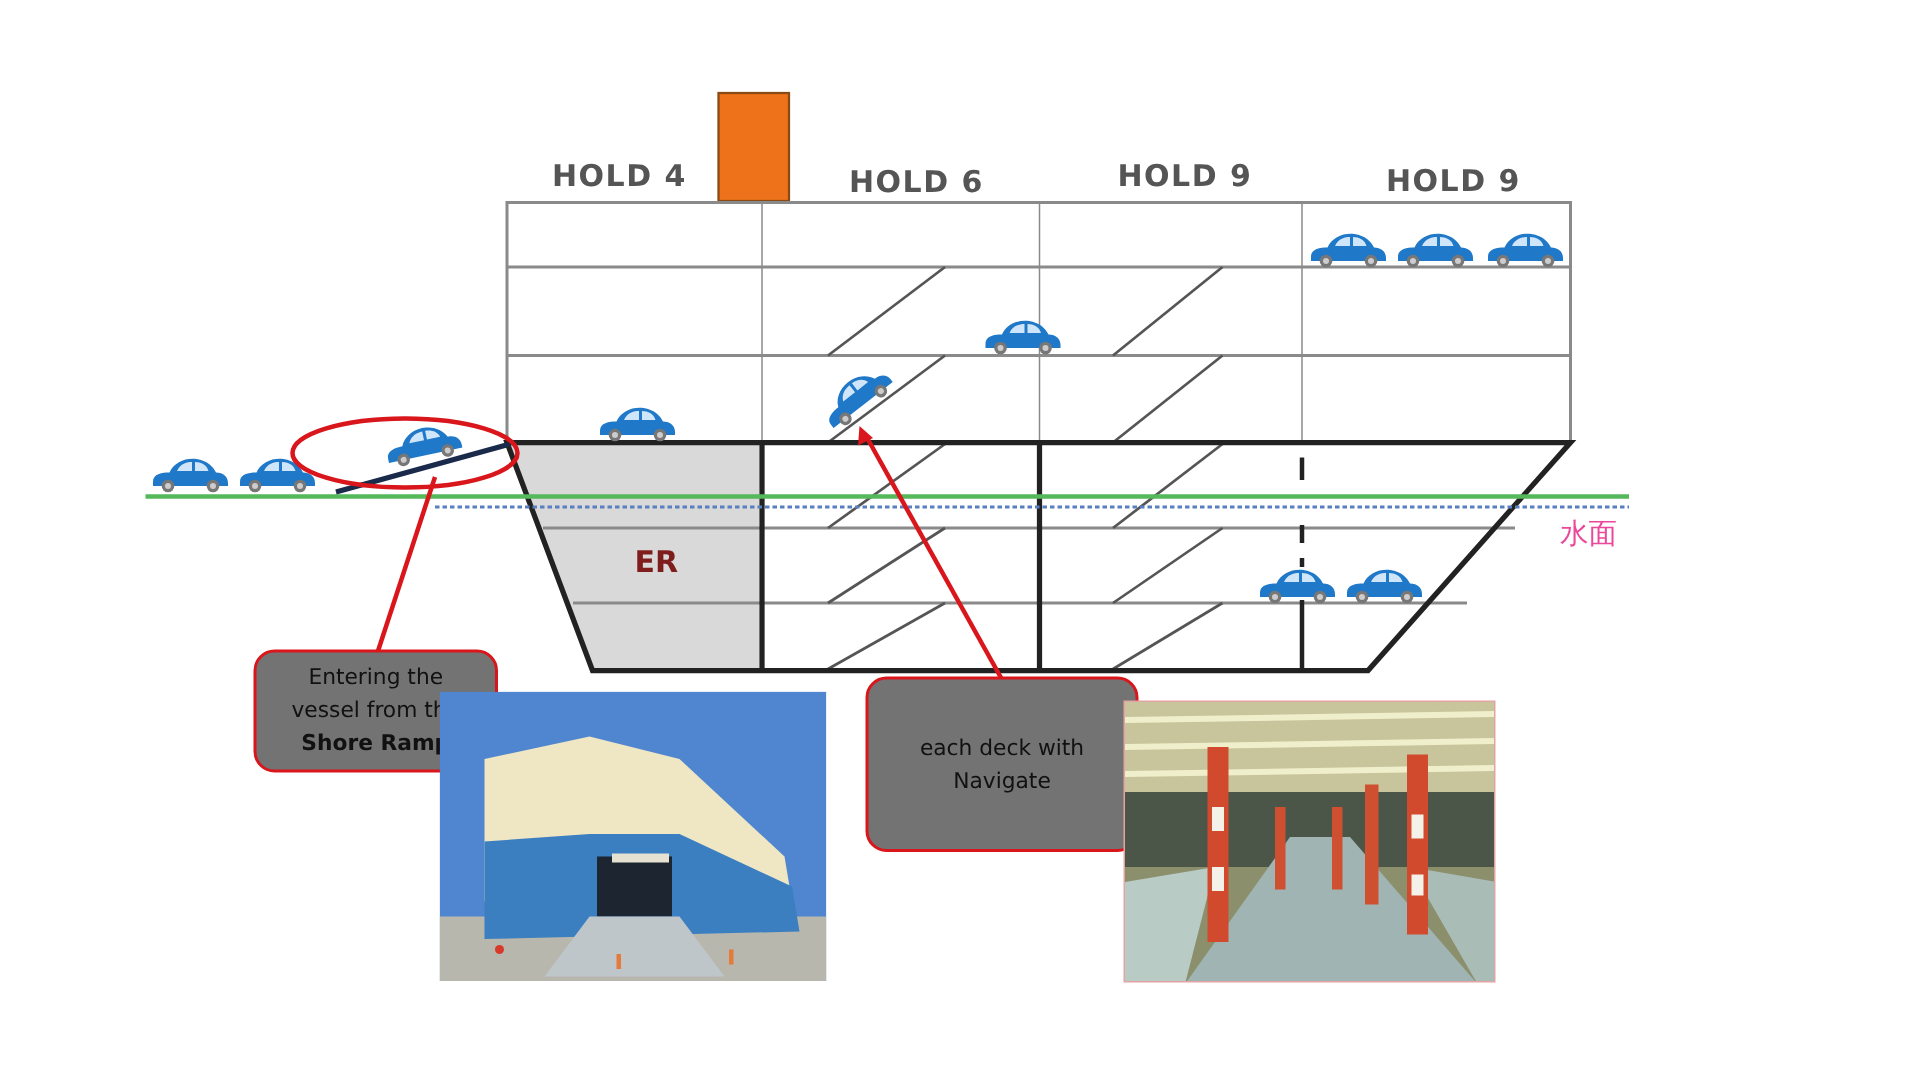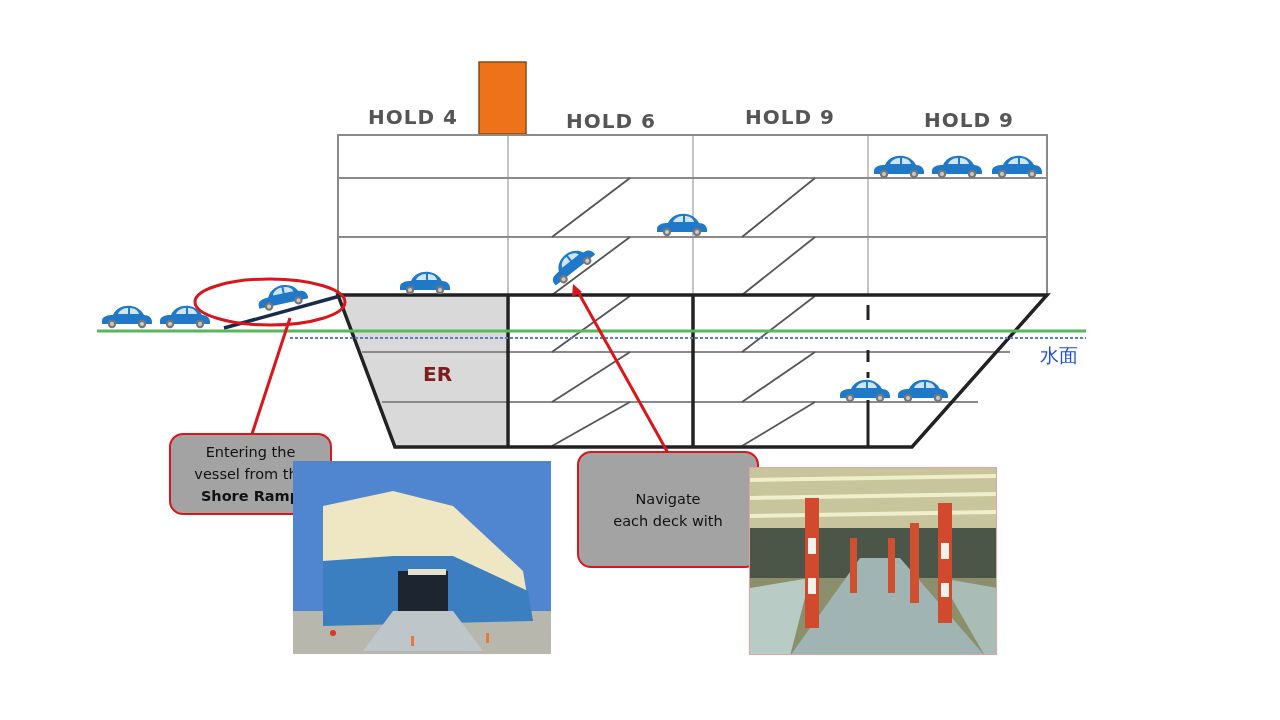--- a/index.html
+++ b/index.html
@@ -1,23 +1,23 @@
 <!DOCTYPE html>
 <html><head>
 <meta charset="utf-8">
 <style>
   html, body { margin:0; padding:0; background:#ffffff; }
   body { width:1280px; height:720px; position:relative; overflow:hidden; font-family:"Liberation Sans", sans-serif; }
   #stage { position:absolute; left:0; top:0; width:1280px; height:720px; }
   .hold-label { position:absolute; font-family:"DejaVu Sans", sans-serif; font-size:20px; font-weight:bold; color:#555; letter-spacing:1px; }
-  .callout { position:absolute; background:#a3a3a3; border:2px solid #d9161c; border-radius:14px; box-sizing:border-box;
+  .callout { position:absolute; background:#737373; border:2px solid #d9161c; border-radius:14px; box-sizing:border-box;
              font-family:"DejaVu Sans", sans-serif; font-size:14.5px; color:#111; text-align:center; line-height:22px; display:flex; flex-direction:column; justify-content:center; }
   .callout b { font-weight:bold; }
   .photo { position:absolute; overflow:hidden; }
-  .water-label { position:absolute; font-family:"DejaVu Sans", sans-serif; font-size:19px; color:#1d4ed8; }
+  .water-label { position:absolute; font-family:"DejaVu Sans", sans-serif; font-size:19px; color:#ec4899; }
   .er-label { position:absolute; font-family:"DejaVu Sans", sans-serif; font-size:20px; font-weight:bold; color:#7f1d1d; }
 </style>
 </head>
 <body>
 
 <div id="stage">
 
   <svg width="1280" height="720" viewBox="0 0 1280 720" style="position:absolute;left:0;top:0;">
     <defs>
       <g id="car">
@@ -108,22 +108,22 @@
   <div class="er-label" style="left:423px;top:362px;">ER</div>
   <div class="water-label" style="left:1040px;top:343px;">水面</div>
 
   <div class="callout" style="left:169px;top:433px;width:163px;height:82px;">
     <span>Entering the</span>
     <span>vessel from the</span>
     <b>Shore Ramp</b>
   </div>
 
   <div class="callout" style="left:577px;top:451px;width:182px;height:117px;">
+    <span>each deck with</span>
     <span>Navigate</span>
-    <span>each deck with</span>
   </div>
 
   <div class="photo" style="left:293px;top:461px;width:258px;height:193px;">
     <svg width="258" height="193" viewBox="0 0 258 193">
       <rect width="258" height="193" fill="#4f86cf"></rect>
       <rect y="150" width="258" height="43" fill="#b7b7ae"></rect>
       <polygon points="30,45 100,30 160,45 230,110 235,140 30,140" fill="#efe6c4"></polygon>
       <polygon points="30,100 100,95 160,95 235,130 240,160 30,165" fill="#3b7fc0"></polygon>
       <rect x="105" y="110" width="50" height="40" fill="#1c2530"></rect>
       <polygon points="100,150 160,150 190,190 70,190" fill="#bfc6c9"></polygon>

